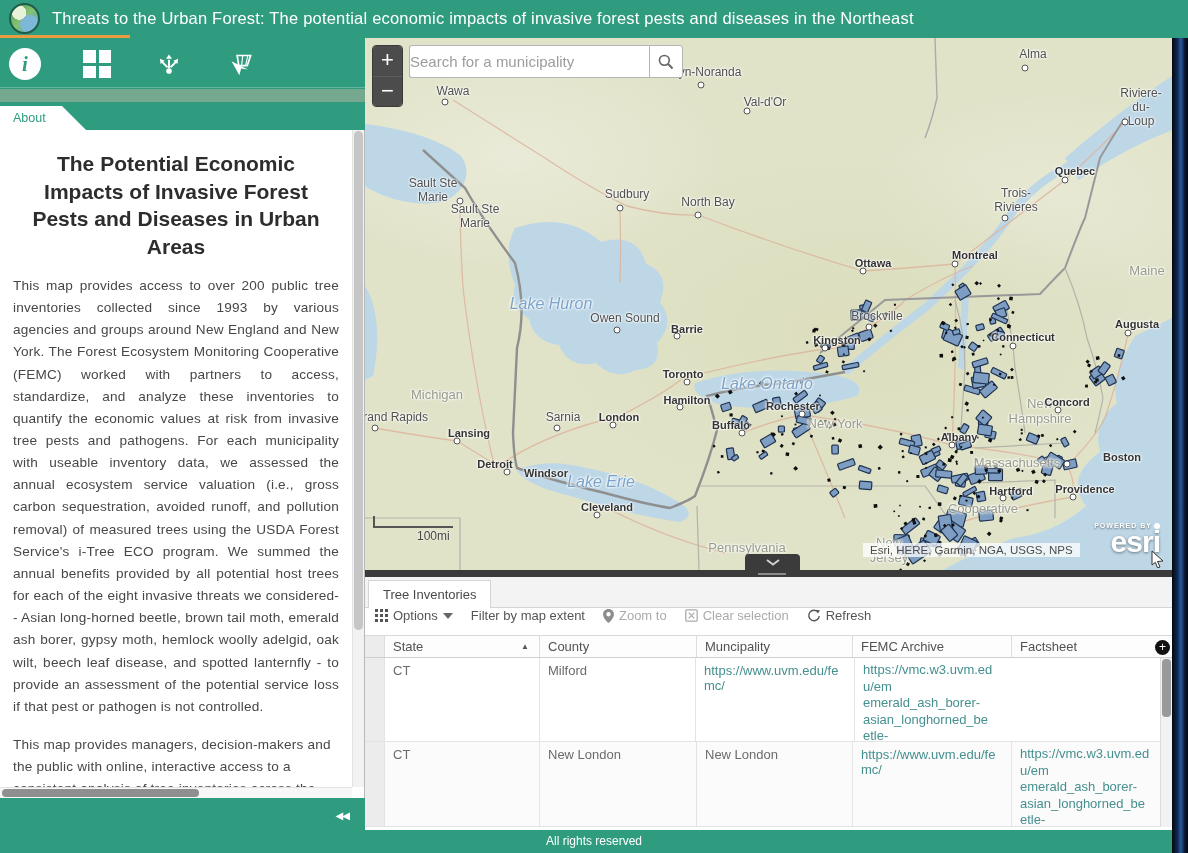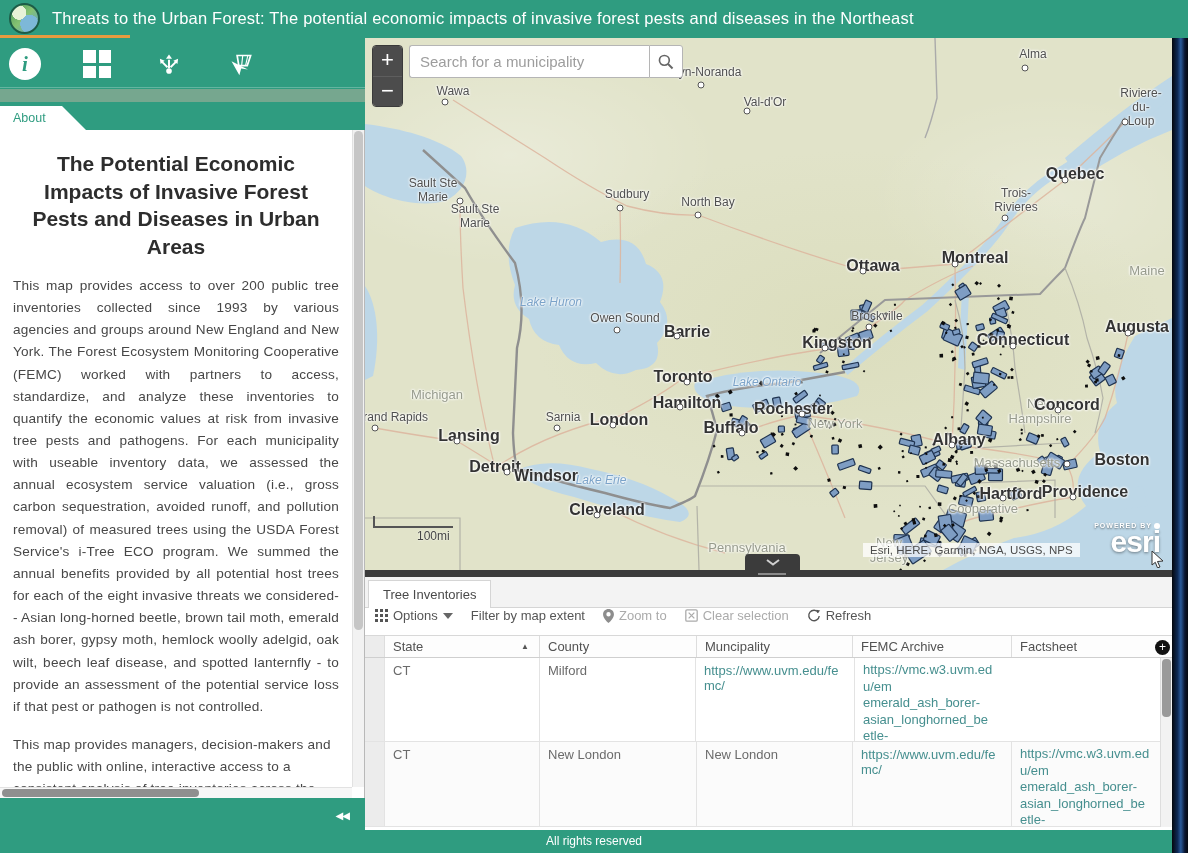--- a/index.html
+++ b/index.html
@@ -46,29 +46,29 @@
   .map{position:absolute;left:365px;top:38px;width:807px;height:532px;overflow:hidden;cursor:default;
     background-color:#e1e3c9;
     background-image:
       radial-gradient(ellipse 300px 160px at 18% 22%, rgba(255,255,255,.28), rgba(0,0,0,0) 70%),
       radial-gradient(ellipse 420px 240px at 60% 55%, rgba(214,216,178,.5), rgba(0,0,0,0) 75%),
       radial-gradient(ellipse 260px 150px at 85% 30%, rgba(255,255,255,.2), rgba(0,0,0,0) 70%);}
   .map svg.art{position:absolute;left:0;top:0;}
   .map-label{position:absolute;transform:translateX(-50%);white-space:pre-line;text-align:center;pointer-events:none;
     text-shadow:0 0 3px #fff,0 0 3px #fff,0 0 2px #fff;}
   .ml-c{font-size:12px;color:#4f4f4f;}
-  .ml-b{font-size:16px;font-weight:bold;color:#333;}
+  .ml-b{font-size:11px;font-weight:bold;color:#333;}
   .ml-s{font-size:13px;color:#979b8c;}
-  .ml-w{font-size:12px;font-style:italic;color:#7ba3c9;}
+  .ml-w{font-size:16px;font-style:italic;color:#7ba3c9;}
   .city-dot{position:absolute;width:7px;height:7px;border-radius:50%;background:#fff;border:1.5px solid #555;transform:translate(-50%,-50%);}
   .zoom-ctrl{position:absolute;left:7px;top:7px;width:31px;border-radius:4px;overflow:hidden;border:1px solid #3a3a3a;}
   .zoom-btn{width:100%;height:30px;background:#4c4c4c;color:#fff;font-size:22px;line-height:28px;text-align:center;cursor:pointer;}
   .zoom-btn + .zoom-btn{border-top:1px solid #5e5e5e;}
   .search-wrap{position:absolute;left:44px;top:7px;height:33px;display:flex;}
-  .search-input{width:240px;height:33px;border:1px solid #b5b5b5;border-right:none;border-radius:3px 0 0 3px;padding:0 10px;font-size:15px;color:#444;outline:none;}
+  .search-input{width:240px;height:33px;border:1px solid #b5b5b5;border-right:none;border-radius:3px 0 0 3px;padding:0 0;font-size:15px;color:#444;outline:none;}
   .search-input::placeholder{color:#9d9d9d;}
   .search-btn{width:34px;height:33px;background:#fff;border:1px solid #b5b5b5;border-radius:0 3px 3px 0;display:flex;align-items:center;justify-content:center;cursor:pointer;}
   .scalebar{position:absolute;left:8px;top:478px;width:90px;height:26px;pointer-events:none;}
   .scalebar .bar{position:absolute;left:0;top:10px;width:80px;height:2px;background:#555;}
   .scalebar .tick{position:absolute;left:0;top:0;width:2px;height:12px;background:#555;}
   .scalebar .lbl{position:absolute;left:44px;top:13px;font-size:12px;color:#444;text-shadow:0 0 2px #fff;}
   .attribution{position:absolute;left:498px;top:505px;background:rgba(255,255,255,.75);padding:1px 7px;font-size:11.5px;color:#4c4c4c;white-space:nowrap;}
   .esri-logo{position:absolute;right:12px;top:484px;text-align:right;color:#fff;}
   .esri-logo .pb{font-size:7px;font-weight:bold;letter-spacing:1px;text-shadow:0 1px 2px rgba(0,0,0,.5);}
   .esri-logo .pb .dot{display:inline-block;width:6px;height:6px;border-radius:50%;background:#fff;vertical-align:middle;margin-left:2px;}

